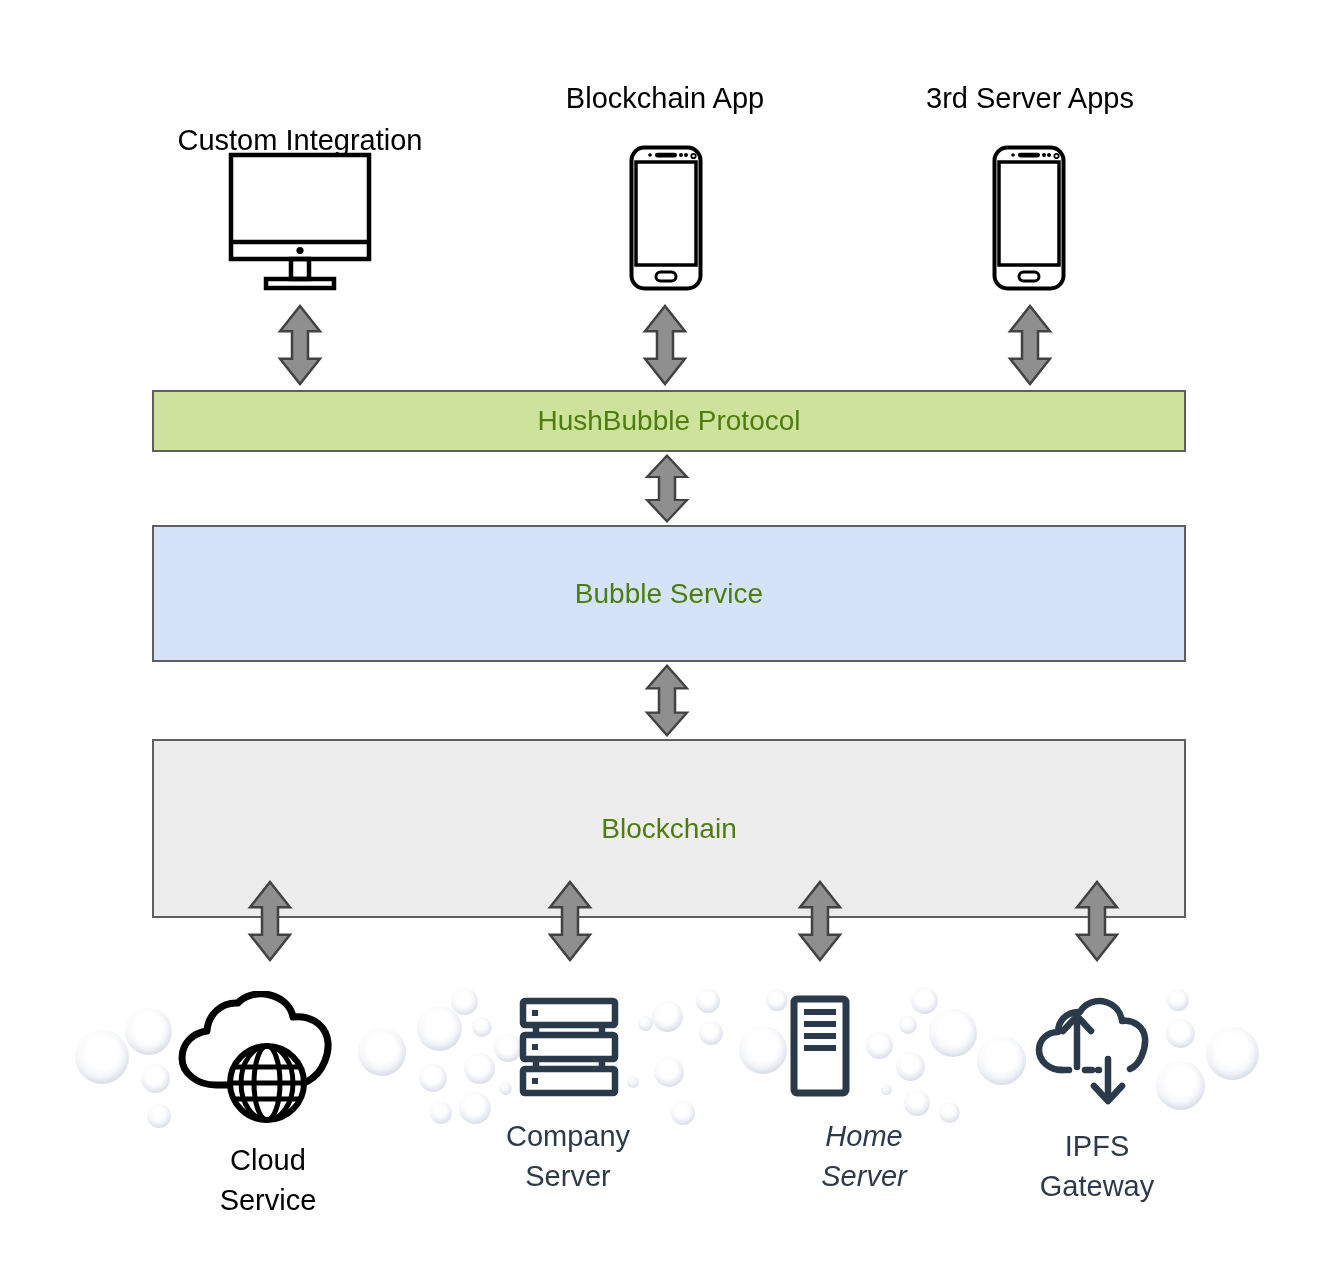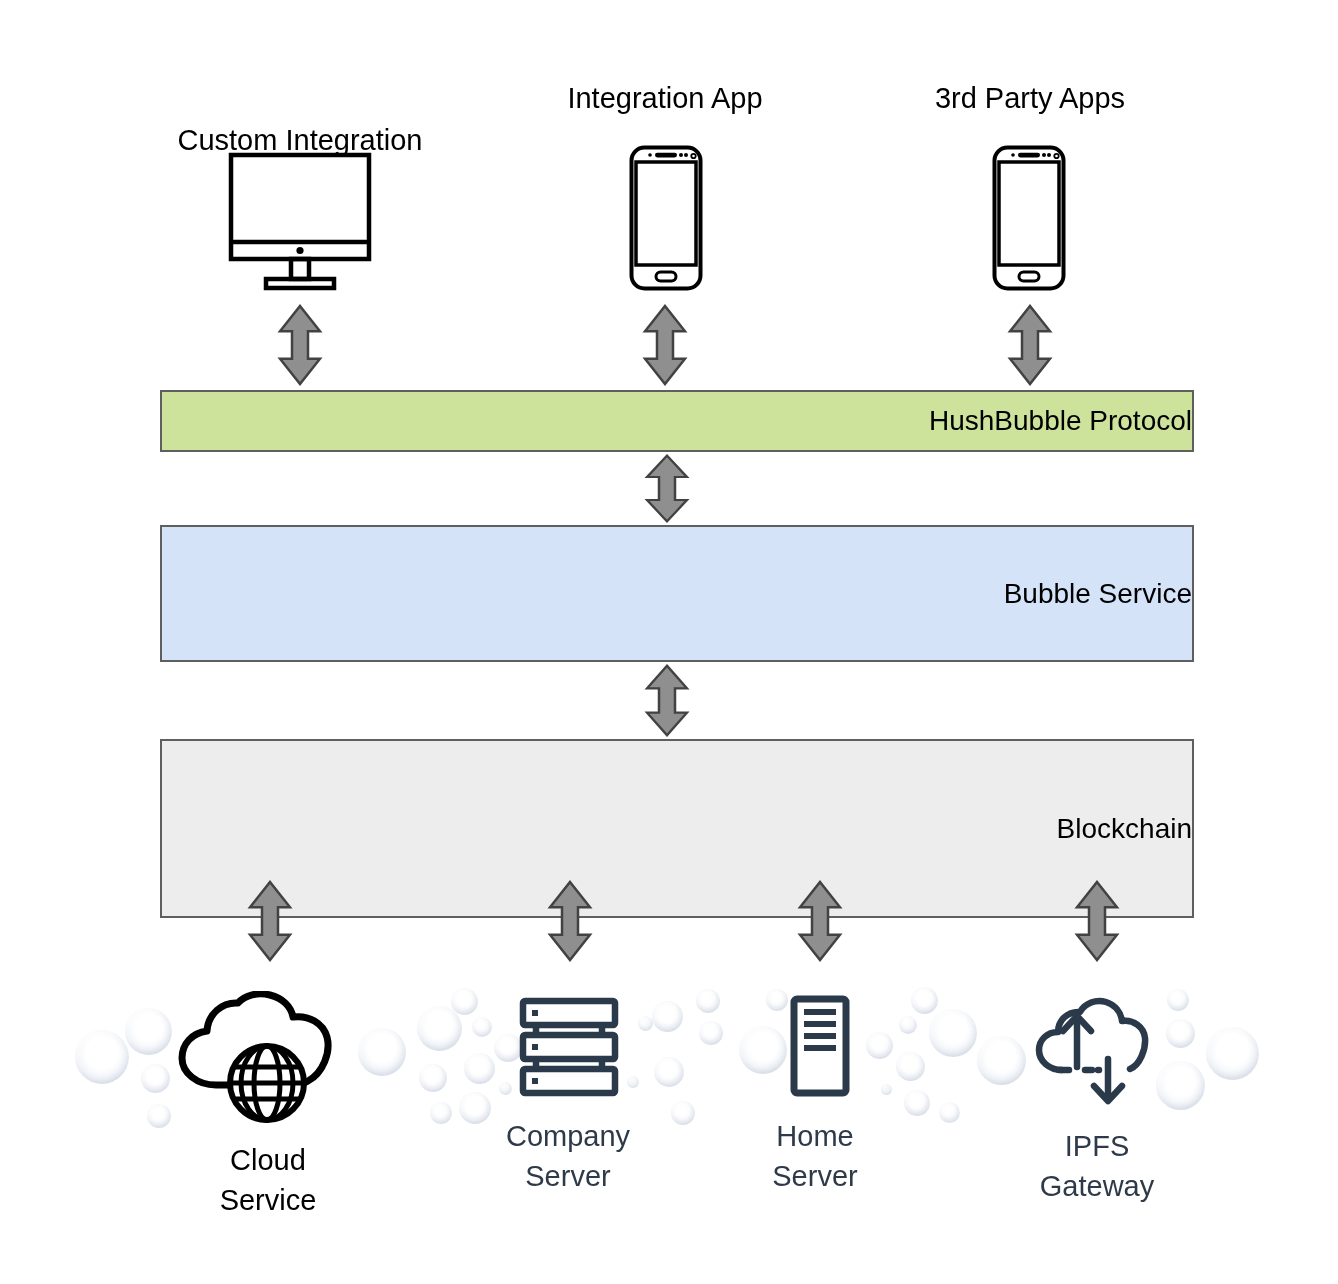--- a/index.html
+++ b/index.html
@@ -5,24 +5,24 @@
   html,body{margin:0;padding:0;background:#ffffff;}
   .canvas{
     position:relative;width:1338px;height:1284px;background:#ffffff;overflow:hidden;
     font-family:"Liberation Sans","DejaVu Sans",sans-serif;color:#000;
   }
   .abs{position:absolute;}
   .client-label{
     font-size:29px;font-weight:500;text-align:center;color:#000;white-space:nowrap;
   }
   .layer{
-    position:absolute;left:160px;width:1034px;
+    position:absolute;left:152px;width:1034px;
     border:2px solid var(--layer-border,#5f5f5f);box-sizing:border-box;
-    display:flex;align-items:center;justify-content:flex-end;
-    font-size:28px;color:#000000;
+    display:flex;align-items:center;justify-content:center;
+    font-size:28px;color:#4d7c0f;
   }
   .layer-green{top:390px;height:62px;background:var(--layer-green,#cde29b);}
   .layer-blue {top:525px;height:137px;background:var(--layer-blue,#d5e3f8);}
   .layer-gray {top:739px;height:179px;background:var(--layer-gray,#ededed);}
   .dbl-arrow{position:absolute;width:48px;}
   .arrow-top{top:304px;height:82px;}
   .arrow-mid1{top:454px;height:69px;}
   .arrow-mid2{top:664px;height:73px;}
   .arrow-bottom{top:880px;height:82px;}
   .dbl-arrow polygon{fill:var(--arrow-fill,#8f8f8f);stroke:var(--arrow-stroke,#424242);stroke-width:2.5;}
@@ -41,22 +41,22 @@
   svg{display:block;}
   .ico-black{stroke:#000;}
   .ico-navy{stroke:var(--icon-navy,#2b3a4a);}
 </style>
 </head>
 <body>
 
 <div class="canvas">
 
   <div class="abs client-label" style="left:150px;top:84px;width:300px;margin-top:40px;">Custom Integration</div>
-  <div class="abs client-label" style="left:515px;top:82px;width:300px;">Integration App</div>
-  <div class="abs client-label" style="left:880px;top:82px;width:300px;">3rd Party Apps</div>
+  <div class="abs client-label" style="left:515px;top:82px;width:300px;">Blockchain App</div>
+  <div class="abs client-label" style="left:880px;top:82px;width:300px;">3rd Server Apps</div>
 
   <svg class="abs" style="left:228px;top:152px;" width="144" height="140" viewBox="0 0 144 140">
     <g fill="none" stroke="#000" stroke-width="4.5">
       <rect x="3" y="3" width="138" height="104"></rect>
       <line x1="3" y1="90" x2="141" y2="90"></line>
       <rect x="63" y="107" width="18" height="20"></rect>
       <rect x="38" y="127" width="68" height="9"></rect>
     </g>
     <circle cx="72" cy="98.5" r="3.6" fill="#000"></circle>
   </svg>
@@ -235,16 +235,16 @@
       </g>
       <g>
         <line x1="76" y1="62" x2="76" y2="102"></line>
         <polyline points="62,89 76,104 90,89"></polyline>
       </g>
     </g>
   </svg>
 
   <div class="storage-label black" style="left:208px;top:1140px;width:120px;">Cloud Service</div>
   <div class="storage-label" style="left:488px;top:1116px;width:160px;">Company Server</div>
-  <div class="storage-label" style="left:755px;top:1116px;width:120px;">Home Server</div>
+  <div class="storage-label" style="left:804px;top:1116px;width:120px;font-style:italic;">Home Server</div>
   <div class="storage-label" style="left:1032px;top:1126px;width:130px;">IPFS Gateway</div>
 
 </div>
 
 </body></html>

